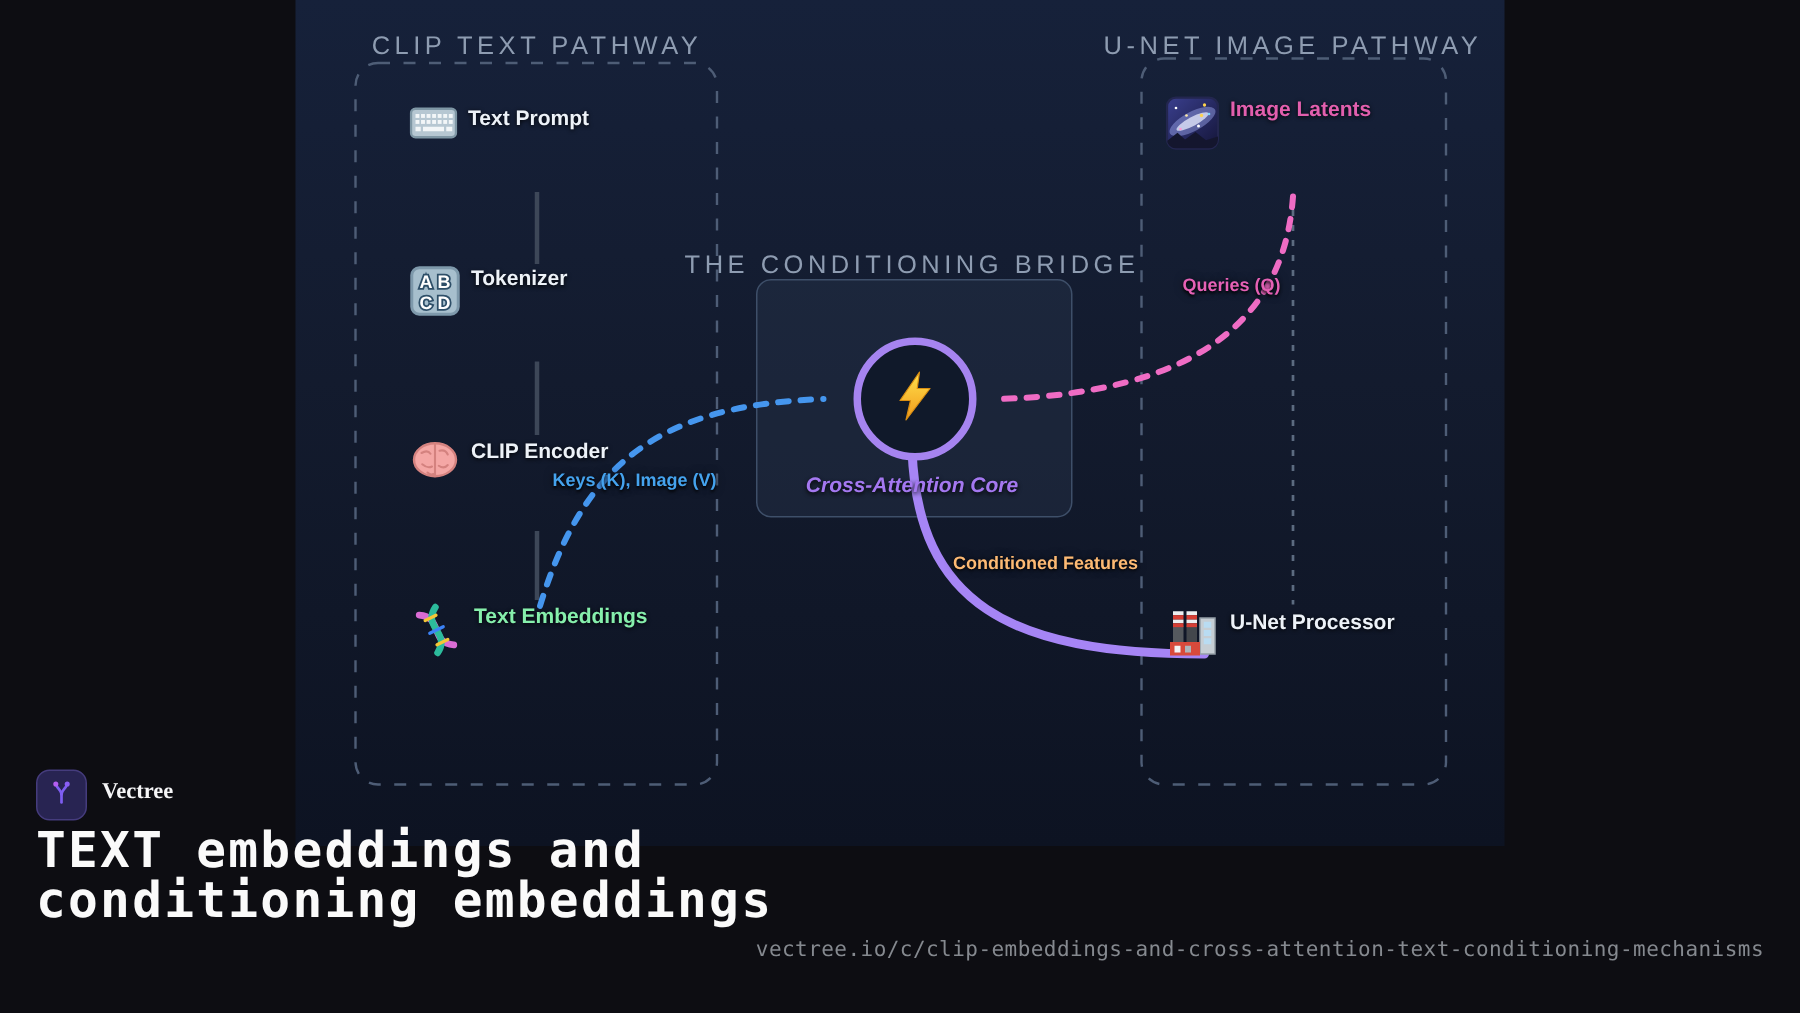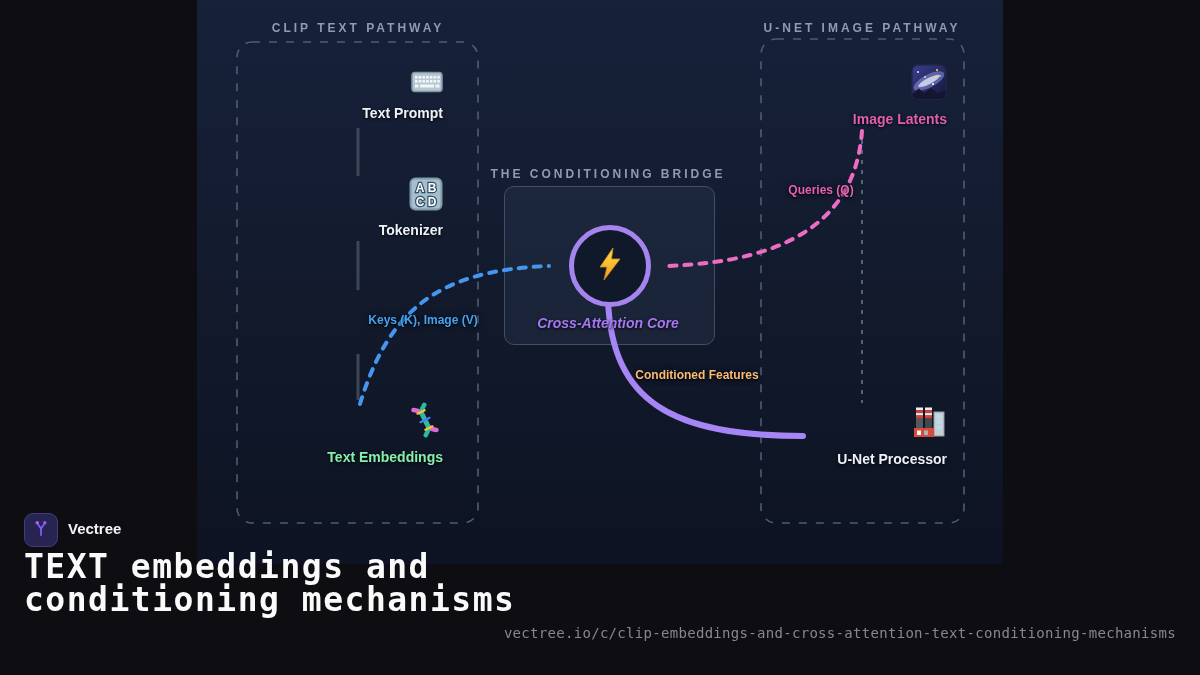--- a/index.html
+++ b/index.html
@@ -2,38 +2,38 @@
 <html><head>
 <meta charset="utf-8">
 <style>
   html,body{margin:0;padding:0;background:#0d0d12;}
   .stage{position:relative;width:1200px;height:675px;overflow:hidden;background:#0d0d12;
          font-family:"Liberation Sans",sans-serif;}
   .panel{position:absolute;left:197px;top:0;width:806px;height:564px;
          background:linear-gradient(180deg,#16213a 0%,#131b2e 45%,#0d1322 100%);}
   .overlay{position:absolute;left:0;top:0;width:1200px;height:675px;z-index:3;pointer-events:none;}
   .box-title{position:absolute;transform:translateX(-50%);white-space:nowrap;z-index:4;
-             font-size:12px;font-weight:bold;letter-spacing:3px;color:#8e9cb1;}
+             font-size:17px;font-weight:normal;letter-spacing:3px;color:#8e9cb1;}
   .bridge-box{position:absolute;left:504px;top:186px;width:209px;height:157px;z-index:2;
               background:rgba(42,56,80,0.38);border:1px solid #3e4f69;border-radius:10px;}
-  .node{position:absolute;width:170px;display:flex;flex-direction:column;align-items:flex-end;
+  .node{position:absolute;width:170px;display:flex;flex-direction:row;align-items:flex-start;
         gap:7px;z-index:5;}
   .node .nlabel{font-size:14px;font-weight:bold;color:#edf2f8;white-space:nowrap;
                 text-shadow:0 1px 3px rgba(0,0,0,.9);}
   .core-circle{position:absolute;left:569px;top:225px;width:72px;height:72px;border-radius:50%;
                background:#10192a;border:5px solid #a684f0;z-index:5;
                display:flex;align-items:center;justify-content:center;}
   .core-label{position:absolute;left:608px;top:315px;transform:translateX(-50%);z-index:5;
               font-size:14px;font-weight:bold;white-space:nowrap;text-shadow:0 1px 3px rgba(0,0,0,.9);font-style:italic;}
   .edge-label{position:absolute;transform:translateX(-50%);z-index:6;font-size:12px;font-weight:bold;
               white-space:nowrap;text-shadow:0 1px 2px rgba(0,0,0,.95),0 0 6px rgba(0,0,0,.5);}
   .branding{position:absolute;left:0;top:0;width:1200px;height:675px;z-index:7;pointer-events:none;}
   .logo{position:absolute;left:24px;top:513px;width:32px;height:32px;border-radius:9px;
         background:#282452;border:1px solid #453c7d;display:flex;align-items:center;justify-content:center;}
-  .brand-name{position:absolute;left:68px;top:520px;font-family:Liberation Sans, sans-serif;
+  .brand-name{position:absolute;left:68px;top:520px;font-family:Liberation Serif, serif;
               font-size:15px;font-weight:bold;color:#f5f5f7;}
   .big-title{position:absolute;left:24px;top:551px;font-family:"DejaVu Sans Mono",monospace;
              font-size:33px;line-height:32.5px;font-weight:bold;color:#fafafa;letter-spacing:1.5px;}
   .url{position:absolute;right:24px;top:625px;font-family:"DejaVu Sans Mono",monospace;
        font-size:14px;color:#85898f;letter-spacing:0.3px;}
 </style>
 </head>
 <body>
 
 <div class="stage">
@@ -100,20 +100,36 @@
           <text x="11" y="15">A</text>
             <text x="23" y="15">B</text>
           <text x="11" y="29">C</text>
             <text x="23" y="29">D</text>
         </g>
       </svg>
     </span>
     <div class="nlabel">Tokenizer</div>
   </div>
 
+  <div class="node" style="left:273px;top:292px">
+    <span>
+      <svg width="34" height="30" viewBox="0 0 34 30">
+        <ellipse cx="17" cy="14.5" rx="14" ry="11" fill="#f4a7a5" stroke="#d4827f" stroke-width="1.6"></ellipse>
+        <g fill="none" stroke="#d4827f" stroke-width="1.4" stroke-linecap="round">
+          <path d="M17 4 V 25.5"></path>
+          <path d="M8 10 q 4 -2.5 6 0.5"></path>
+            <path d="M20 8.5 q 4 -1 5.5 2.5"></path>
+          <path d="M8.5 17.5 q 3.5 3 6.5 1.5"></path>
+            <path d="M19.5 18.5 q 3.5 2.5 6 -0.5"></path>
+          <path d="M12 23 q 2 2 4 1"></path>
+        </g>
+      </svg>
+    </span>
+    <div class="nlabel">CLIP Encoder</div>
+  </div>
 
   <div class="node" style="left:273px;top:402px">
     <span>
       <svg width="36" height="36" viewBox="0 0 36 36">
         <g transform="rotate(-26 18 18)" fill="none" stroke-linecap="round">
           <path d="M12 4 C 26 12, 10 24, 24 32" stroke="#da6cd4" stroke-width="4.5"></path>
           <path d="M24 4 C 10 12, 26 24, 12 32" stroke="#2cbb9c" stroke-width="4.5"></path>
           <line x1="14" y1="9" x2="22" y2="9" stroke="#f5c636" stroke-width="2.2"></line>
           <line x1="13" y1="18" x2="23" y2="18" stroke="#3b82f6" stroke-width="2.2"></line>
           <line x1="14" y1="27" x2="22" y2="27" stroke="#f5c636" stroke-width="2.2"></line>
@@ -209,18 +225,18 @@
             <path d="M10 11.5 C 10 9, 12.5 8, 13.5 5.5"></path>
           </g>
           <circle cx="6.2" cy="4.7" r="1.7" fill="#b45ef0"></circle>
           <circle cx="13.8" cy="4.7" r="1.7" fill="#8a5ef5"></circle>
         </svg>
       </span>
     </div>
     <div class="brand-name">Vectree</div>
     <div class="big-title">
       <div>TEXT embeddings and</div>
-      <div>conditioning mechanisms</div>
+      <div>conditioning embeddings</div>
     </div>
     <div class="url">vectree.io/c/clip-embeddings-and-cross-attention-text-conditioning-mechanisms</div>
   </div>
 
 </div>
 
 </body></html>

